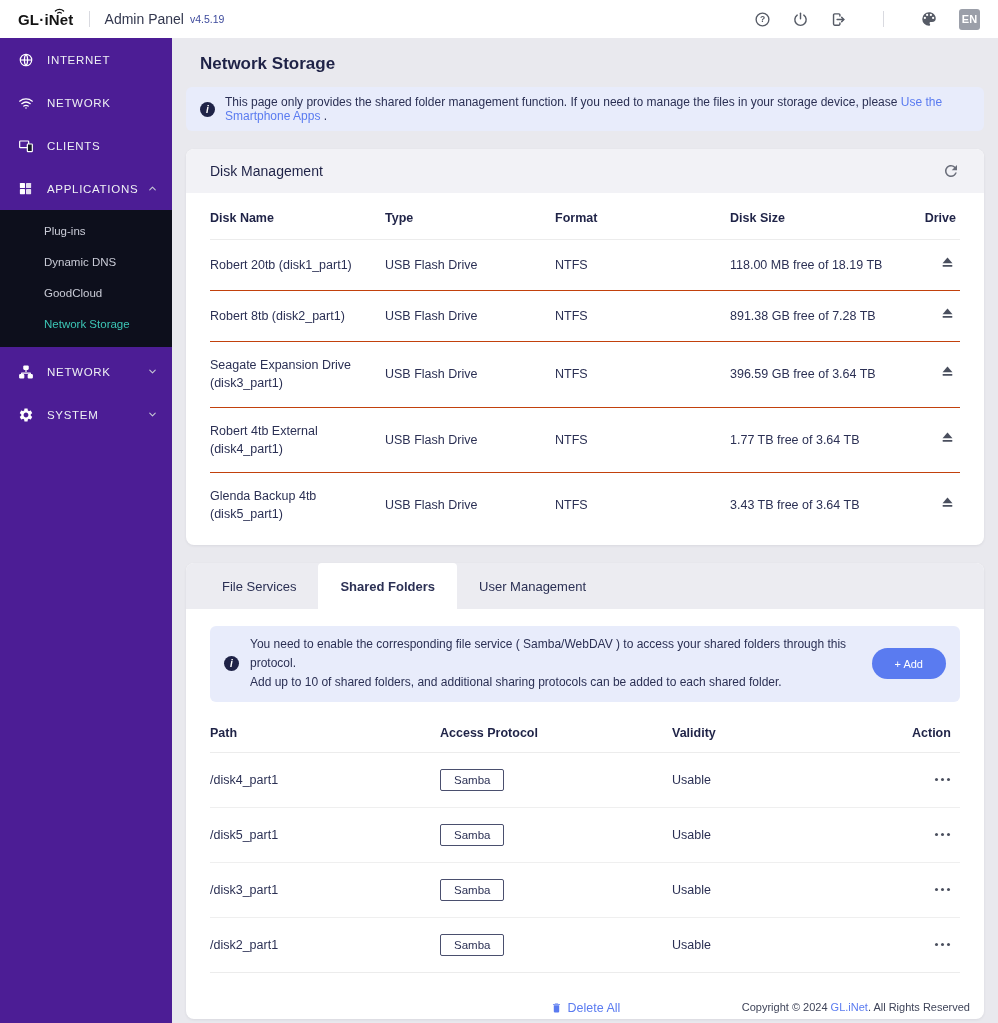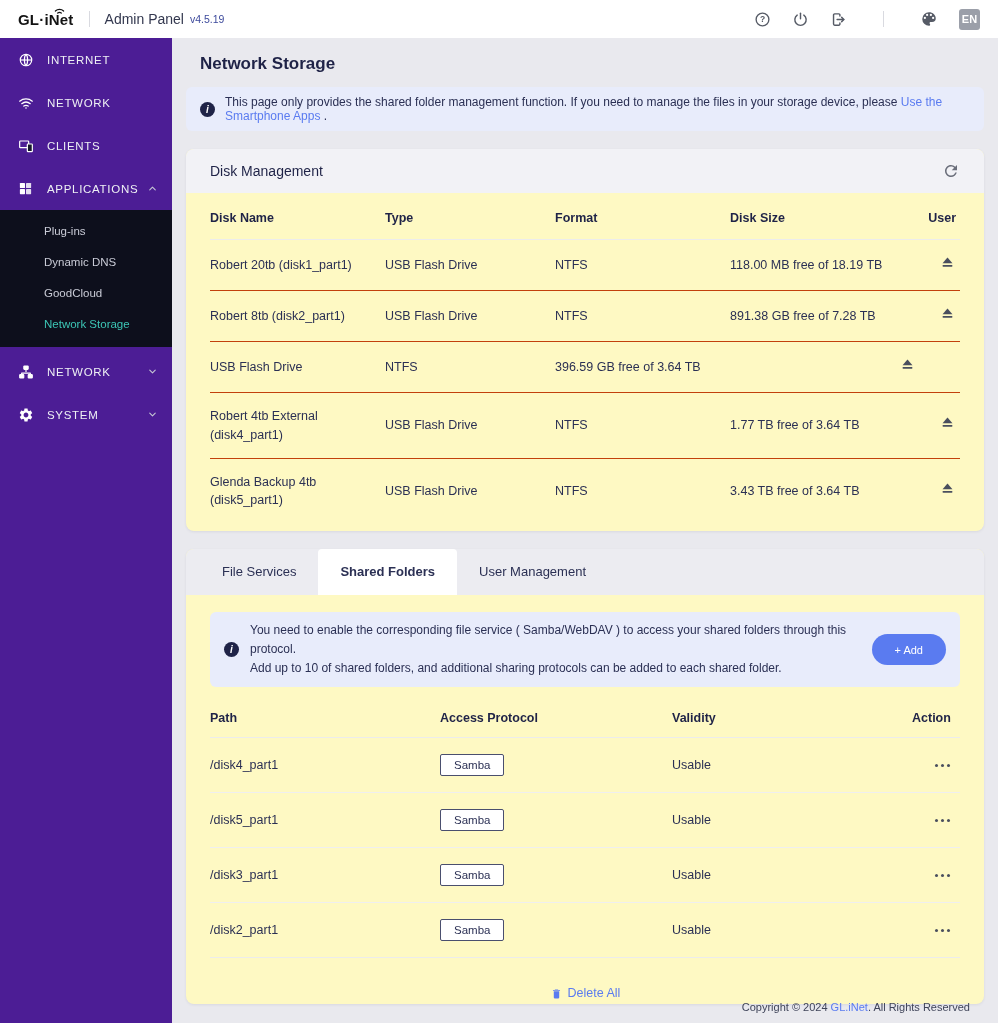--- a/index.html
+++ b/index.html
@@ -62,21 +62,21 @@
     font-size: 12px; color: #2b3054;
   }
   .info-dot {
     width: 15px; height: 15px; border-radius: 50%; background: #1f2347;
     color: #fff; font-size: 10px; font-weight: bold; font-style: italic;
     display: flex; align-items: center; justify-content: center; flex: 0 0 auto;
   }
   .link { color: #5a7bf0; text-decoration: none; cursor: pointer; }
 
   .card {
-    margin: 18px 14px 12px; background: #fef9c3; border-radius: 8px;
+    margin: 18px 14px 12px; background: #ffffff; border-radius: 8px;
     box-shadow: 0 1px 3px rgba(20,20,40,.07); overflow: hidden;
   }
 
   
   .card-header {
     display: flex; align-items: center; justify-content: space-between;
     height: 44px; padding: 0 24px; background: #f2f2f6;
   }
   .card-title { font-size: 14px; color: #1f2347; }
   .refresh { color: #6a6e7a; cursor: pointer; }
@@ -286,21 +286,21 @@
           <path d="M17.65 6.35A7.96 7.96 0 0 0 12 4c-4.42 0-7.99 3.58-7.99 8s3.57 8 7.99 8c3.73 0 6.84-2.55 7.73-6h-2.08a5.99 5.99 0 0 1-5.65 4c-3.31 0-6-2.69-6-6s2.69-6 6-6c1.66 0 3.14.69 4.22 1.78L13 11h7V4l-2.35 2.35z"></path>
         </svg>
       </span>
     </div>
     <div class="disk-table">
       <div class="disk-row head">
         <span>Disk Name</span>
         <span>Type</span>
         <span>Format</span>
         <span>Disk Size</span>
-        <span class="cell-eject">User</span>
+        <span class="cell-eject">Drive</span>
       </div>
 
       <div class="disk-row data">
         <span class="cell-name">Robert 20tb (disk1_part1)</span>
         <span>USB Flash Drive</span>
         <span>NTFS</span>
         <span>118.00 MB free of 18.19 TB</span>
         <span class="cell-eject"><button class="eject-btn">
           <svg width="17" height="17" viewBox="0 0 24 24" fill="currentColor">
                 <polygon points="12,5 19,13 5,13"></polygon>
@@ -314,20 +314,21 @@
         <span>NTFS</span>
         <span>891.38 GB free of 7.28 TB</span>
         <span class="cell-eject"><button class="eject-btn">
           <svg width="17" height="17" viewBox="0 0 24 24" fill="currentColor">
                 <polygon points="12,5 19,13 5,13"></polygon>
                 <rect x="5" y="15.6" width="14" height="2.3" rx="1"></rect>
               </svg>
         </button></span>
       </div>
       <div class="disk-row data">
+        <span class="cell-name">Seagate Expansion Drive (disk3_part1)</span>
         <span>USB Flash Drive</span>
         <span>NTFS</span>
         <span>396.59 GB free of 3.64 TB</span>
         <span class="cell-eject"><button class="eject-btn">
           <svg width="17" height="17" viewBox="0 0 24 24" fill="currentColor">
                 <polygon points="12,5 19,13 5,13"></polygon>
                 <rect x="5" y="15.6" width="14" height="2.3" rx="1"></rect>
               </svg>
         </button></span>
       </div>

